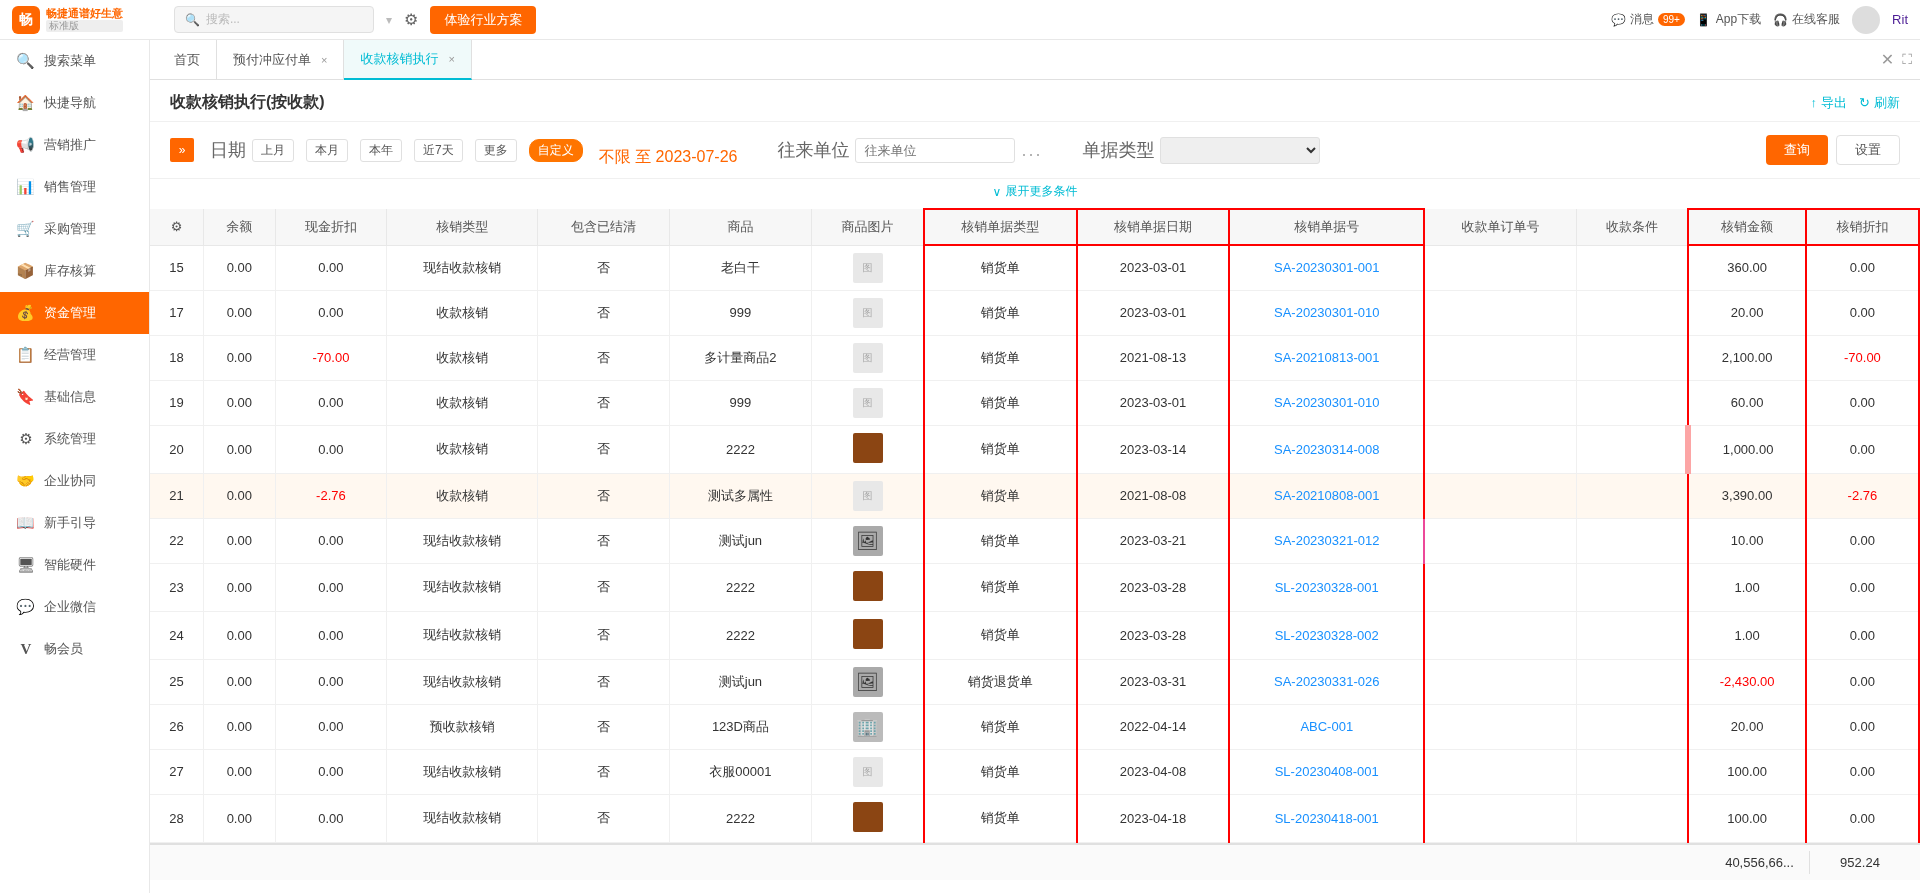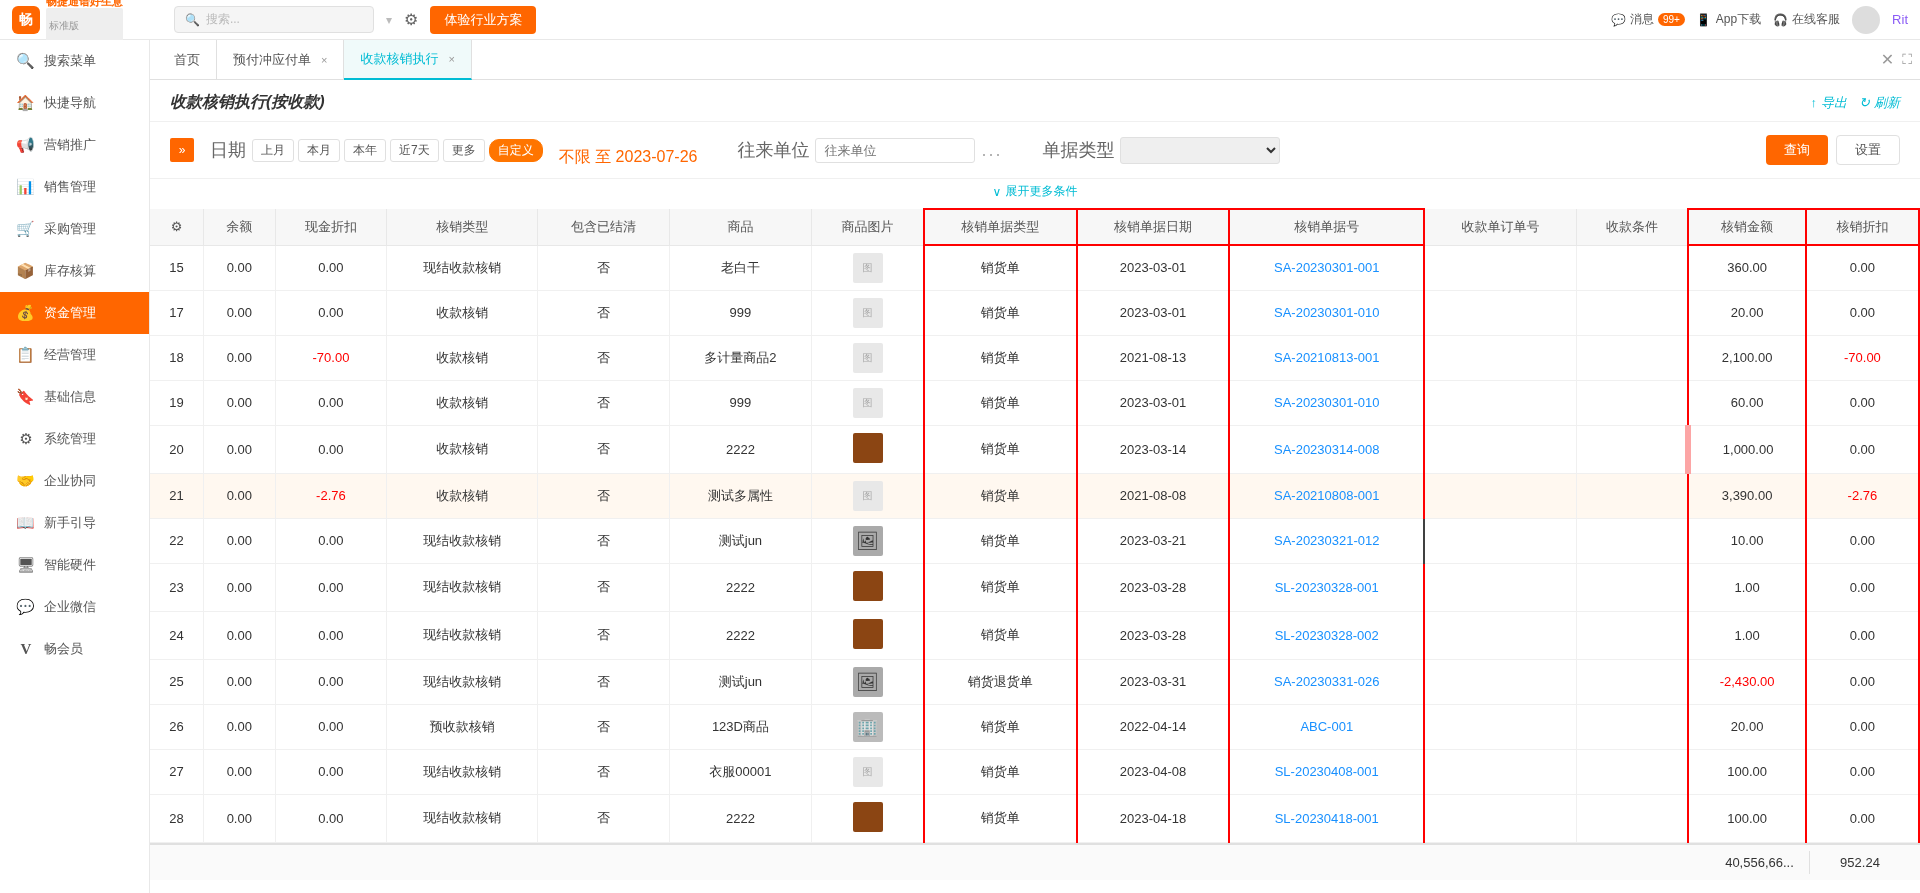--- a/index.html
+++ b/index.html
@@ -30,32 +30,32 @@
     
     .tab-bar { height: 40px; background: #fff; display: flex; align-items: center; border-bottom: 1px solid #e0e0e0; padding: 0 8px; }
     .tab { display: flex; align-items: center; gap: 6px; padding: 0 16px; height: 40px; border-right: 1px solid #e0e0e0; cursor: pointer; font-size: 13px; color: #555; }
     .tab.active { background: #f0fafa; color: #00bcd4; border-bottom: 2px solid #00bcd4; }
     .tab .close-btn { color: #999; font-size: 11px; cursor: pointer; margin-left: 4px; }
     .tab-home { padding: 0 16px; height: 40px; display: flex; align-items: center; color: #555; font-size: 13px; cursor: pointer; border-right: 1px solid #e0e0e0; }
     .tab-bar-right { margin-left: auto; display: flex; align-items: center; gap: 8px; color: #999; }
 
     
     .page-content { flex: 1; overflow: hidden; display: flex; flex-direction: column; padding: 0; background: #fff; margin: 0; }
-    .page-header { padding: 12px 20px 8px; border-bottom: 1px solid #f0f0f0; display: flex; align-items: center; justify-content: space-between; font-style: italic; }
+    .page-header { padding: 12px 20px 8px; border-bottom: 1px solid #f0f0f0; display: flex; align-items: center; justify-content: space-between; }
     .page-title { font-size: 16px; font-weight: bold; color: #333; }
     .page-header-actions { display: flex; align-items: center; gap: 12px; }
     .btn-export { display: flex; align-items: center; gap: 4px; color: #00bcd4; cursor: pointer; font-size: 13px; }
     .btn-refresh { display: flex; align-items: center; gap: 4px; color: #00bcd4; cursor: pointer; font-size: 13px; }
 
     
     .filter-bar { padding: 10px 20px; background: #fff; border-bottom: 1px solid #f0f0f0; display: flex; align-items: center; gap: 16px; flex-wrap: wrap; }
     .filter-toggle { width: 24px; height: 24px; background: #f60; color: #fff; display: flex; align-items: center; justify-content: center; cursor: pointer; border-radius: 2px; font-size: 12px; }
     .filter-group { display: flex; align-items: center; gap: 6px; }
     .filter-label { color: #666; font-size: 18px; }
-    .date-btns { display: flex; gap: 4px; }
+    .date-btns { display: flex; gap: 12px; }
     .date-btn { padding: 2px 8px; border: 1px solid #e0e0e0; border-radius: 3px; cursor: pointer; font-size: 12px; color: #555; background: #fff; }
     .date-btn.active { background: #ff7500; color: #fff; border-color: #ff7500; border-radius: 10px; }
     .date-range { font-size: 16px; color: #f60; margin-top: 15px; }
     .filter-input { border: 1px solid #e0e0e0; border-radius: 3px; padding: 4px 8px; font-size: 13px; color: #333; width: 160px; }
     .filter-select { border: 1px solid #e0e0e0; border-radius: 3px; padding: 4px 8px; font-size: 13px; color: #333; width: 160px; }
     .btn-query { background: #f60; color: #fff; border: none; border-radius: 4px; padding: 5px 18px; font-size: 13px; cursor: pointer; }
     .btn-setting { background: #fff; color: #555; border: 1px solid #e0e0e0; border-radius: 4px; padding: 5px 18px; font-size: 13px; cursor: pointer; }
     .expand-more { display: flex; align-items: center; gap: 4px; color: #00bcd4; font-size: 12px; cursor: pointer; margin: 0 auto; }
 
     
@@ -77,21 +77,21 @@
     .filter-row2 { display: flex; align-items: center; padding: 4px 20px 8px; gap: 16px; }
   </style>
 </head>
 <body>
 
 <div class="top-bar">
   <div class="top-bar-logo">
     <div class="logo-icon">畅</div>
     <div style="display:flex;flex-direction:column;line-height:1.2">
       <span style="font-size:11px;color:#f60;font-weight:bold">畅捷通谱好生意</span>
-      <span style="font-size:10px;color:#999;background:#eee;border-radius:2px;padding:12px 3px">标准版</span>
+      <span style="font-size:10px;color:#999;background:#eee;border-radius:2px;padding:0 3px">标准版</span>
     </div>
   </div>
   <div class="search-box">
     <span>🔍</span>
     <span style="color:#bbb;font-size:12px">搜索...</span>
   </div>
   <span style="color:#bbb;font-size:12px;cursor:pointer">▾</span>
   <span class="gear-btn">⚙</span>
   <button class="btn-industry">体验行业方案</button>
   <div style="flex:1"></div>
@@ -102,21 +102,21 @@
   </div>
   <div class="top-action-item">
     <span>📱</span>
     <span>App下载</span>
   </div>
   <div class="top-action-item">
     <span>🎧</span>
     <span>在线客服</span>
   </div>
   <div style="width:28px;height:28px;background:#ddd;border-radius:50%;cursor:pointer"></div>
-  <span style="font-size:13px;color:#8b5cf6;cursor:pointer">Rit</span>
+  <span style="font-size:13px;color:#4c1d95;cursor:pointer">Rit</span>
 </div>
 
 <div class="layout">
 
   <div class="sidebar">
     <div class="sidebar-item">
       <span class="s-icon">🔍</span>
       <span>搜索菜单</span>
     </div>
     <div class="sidebar-item">
@@ -376,21 +376,21 @@
               <tr>
     <td>22</td>
     <td>0.00</td>
     <td class="">0.00</td>
     <td>现结收款核销</td>
     <td>否</td>
     <td>测试jun</td>
     <td><div style="width:30px;height:30px;background:#aaa;border-radius:2px;display:inline-block;font-size:18px;text-align:center;line-height:30px;">🖼</div></td>
     <td style="border-left:2px solid red;border-right:2px solid red;">销货单</td>
     <td style="border-left:2px solid red;border-right:2px solid red;">2023-03-21</td>
-    <td style="border-left:2px solid red;border-right:2px solid #404040;"><a class="link-text">SA-20230321-012</a></td>
+    <td style="border-left:2px solid red;border-right:2px solid #ec4899;"><a class="link-text">SA-20230321-012</a></td>
     <td></td>
     <td></td>
     <td class="" style="border-left:2px solid red;border-right:2px solid red;">10.00</td>
     <td class="" style="border-left:2px solid red;border-right:2px solid red;">0.00</td>
   </tr>
               <tr>
     <td>23</td>
     <td>0.00</td>
     <td class="">0.00</td>
     <td>现结收款核销</td>

